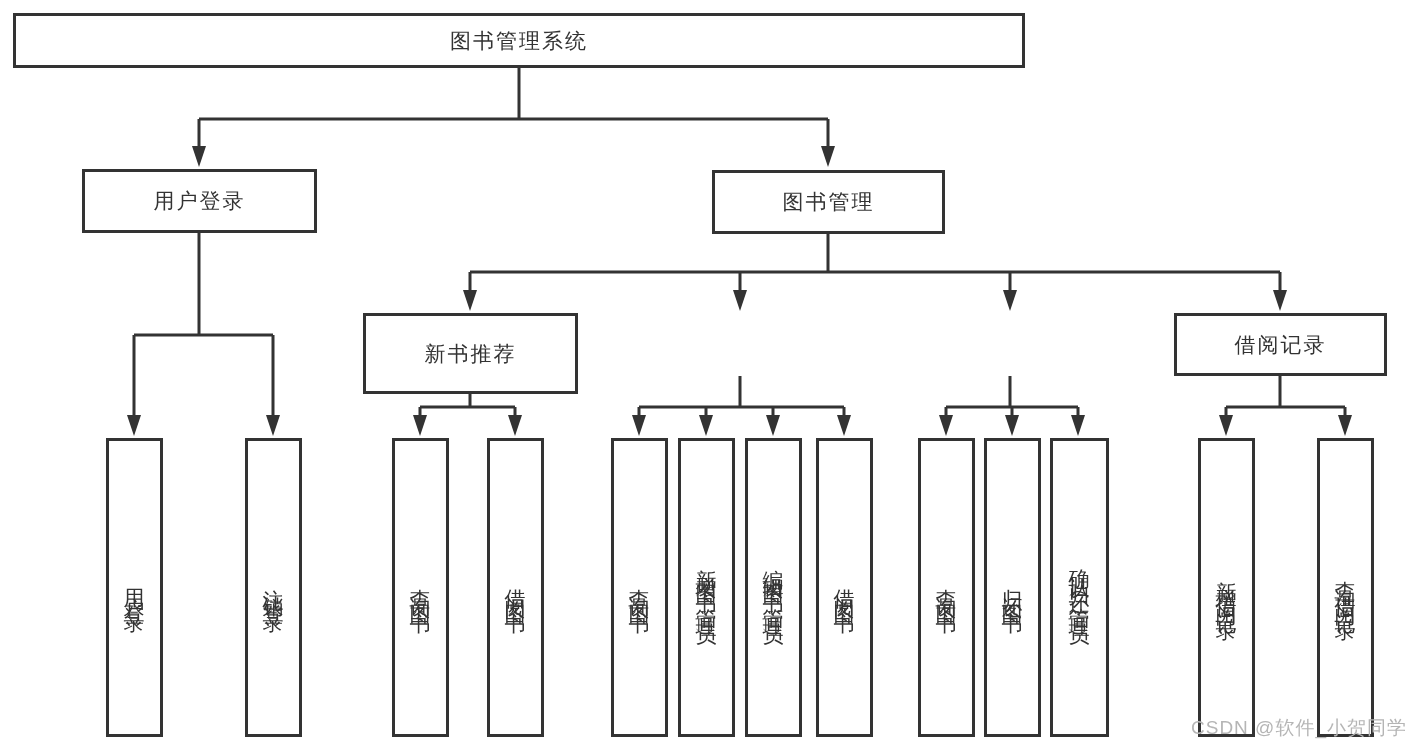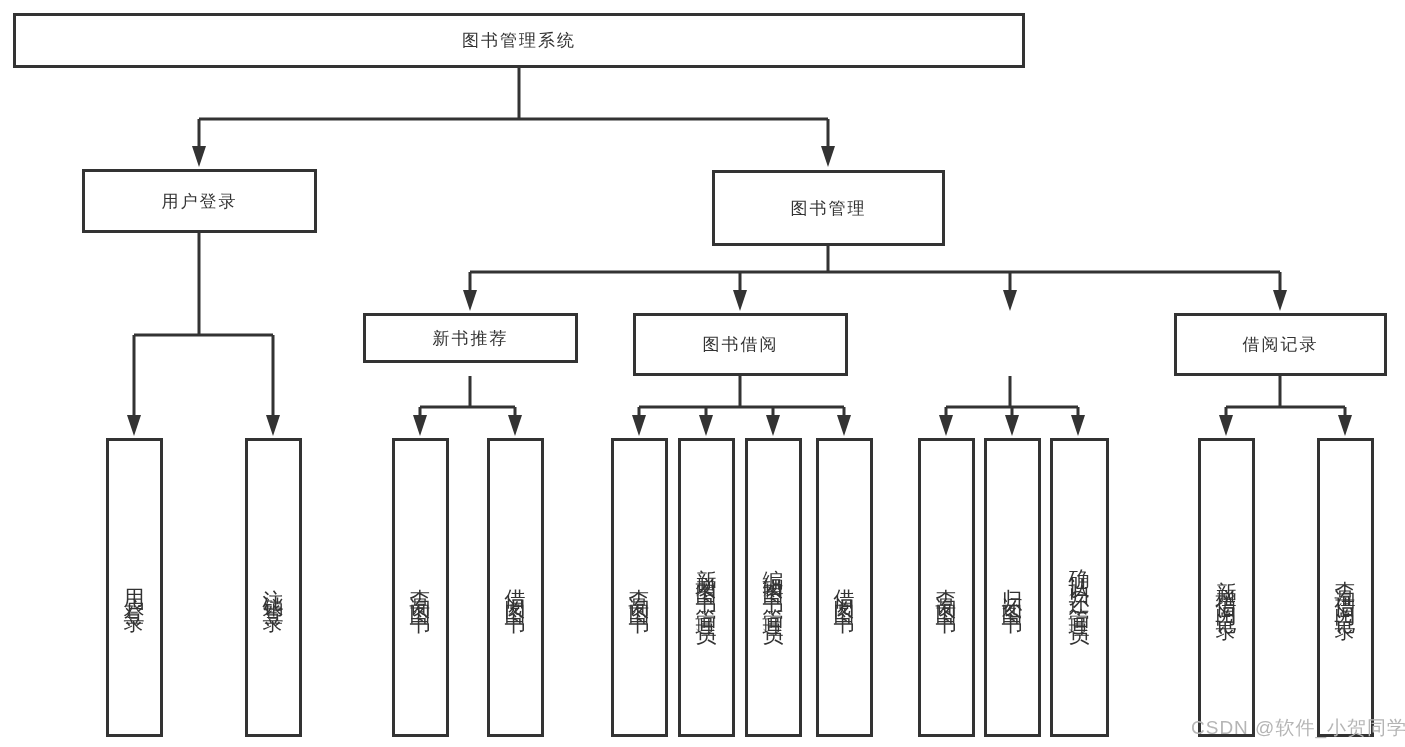--- a/index.html
+++ b/index.html
@@ -20,21 +20,21 @@
   .hbox{
     position:absolute;
     box-sizing:border-box;
     border:3px solid #333333;
     background:#ffffff;
     display:flex;
     align-items:center;
     justify-content:center;
   }
   .hbox span{
-    font-size:17px;
+    font-size:21px;
     letter-spacing:2px;
     color:#333333;
     white-space:nowrap;
   }
   .vbox{
     position:absolute;
     top:438px;
     width:57px;
     height:299px;
     box-sizing:border-box;
@@ -102,29 +102,26 @@
       M1338 415 h14 L1345 436 Z"></path>
   </svg>
 
   <div class="hbox" style="left:13px;top:13px;width:1012px;height:55px">
     <span>图书管理系统</span>
   </div>
 
   <div class="hbox" style="left:82px;top:169px;width:235px;height:64px">
     <span>用户登录</span>
   </div>
-  <div class="hbox" style="left:712px;top:170px;width:233px;height:76px">
+  <div class="hbox" style="left:712px;top:170px;width:233px;height:64px">
     <span>图书管理</span>
   </div>
 
-  <div class="hbox" style="left:363px;top:313px;width:215px;height:50px">
+  <div class="hbox" style="left:363px;top:313px;width:215px;height:81px">
     <span>新书推荐</span>
-  </div>
-  <div class="hbox" style="left:633px;top:313px;width:215px;height:63px">
-    <span>图书借阅</span>
   </div>
   <div class="hbox" style="left:1174px;top:313px;width:213px;height:63px">
     <span>借阅记录</span>
   </div>
 
   <div class="vbox" style="left:106px">
     <span>用户登录</span>
   </div>
   <div class="vbox" style="left:245px">
     <span>注销登录</span>

